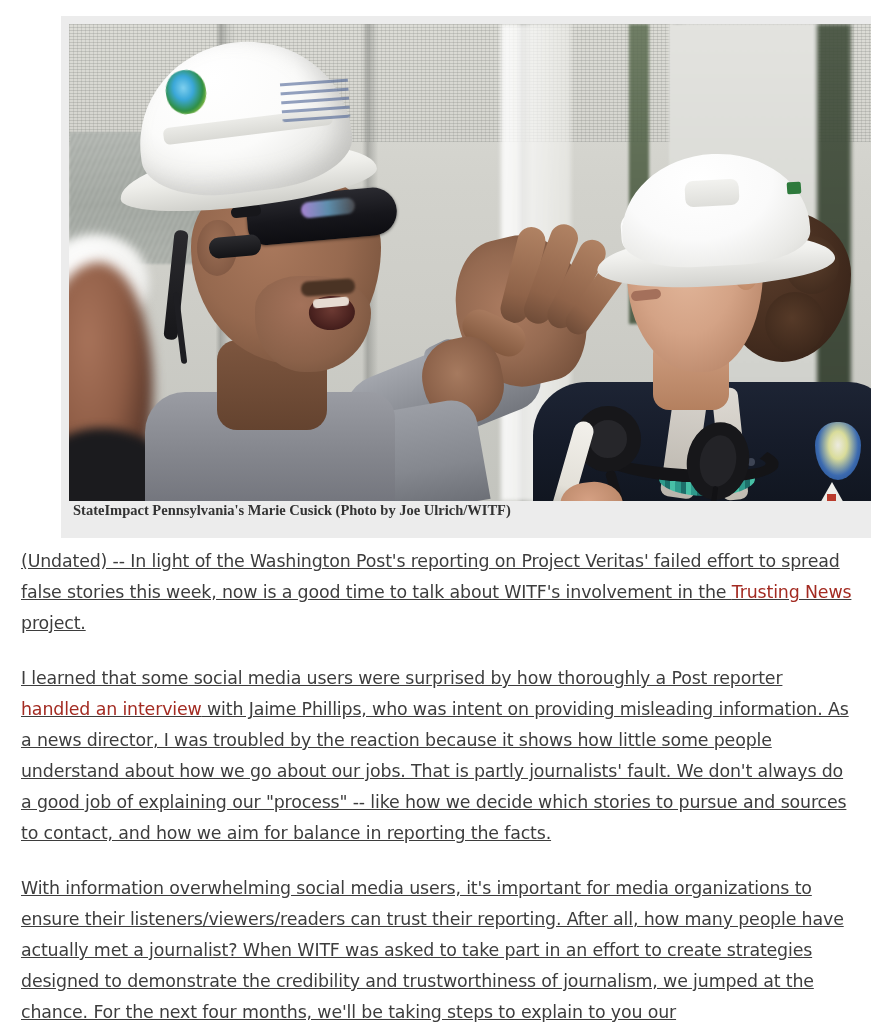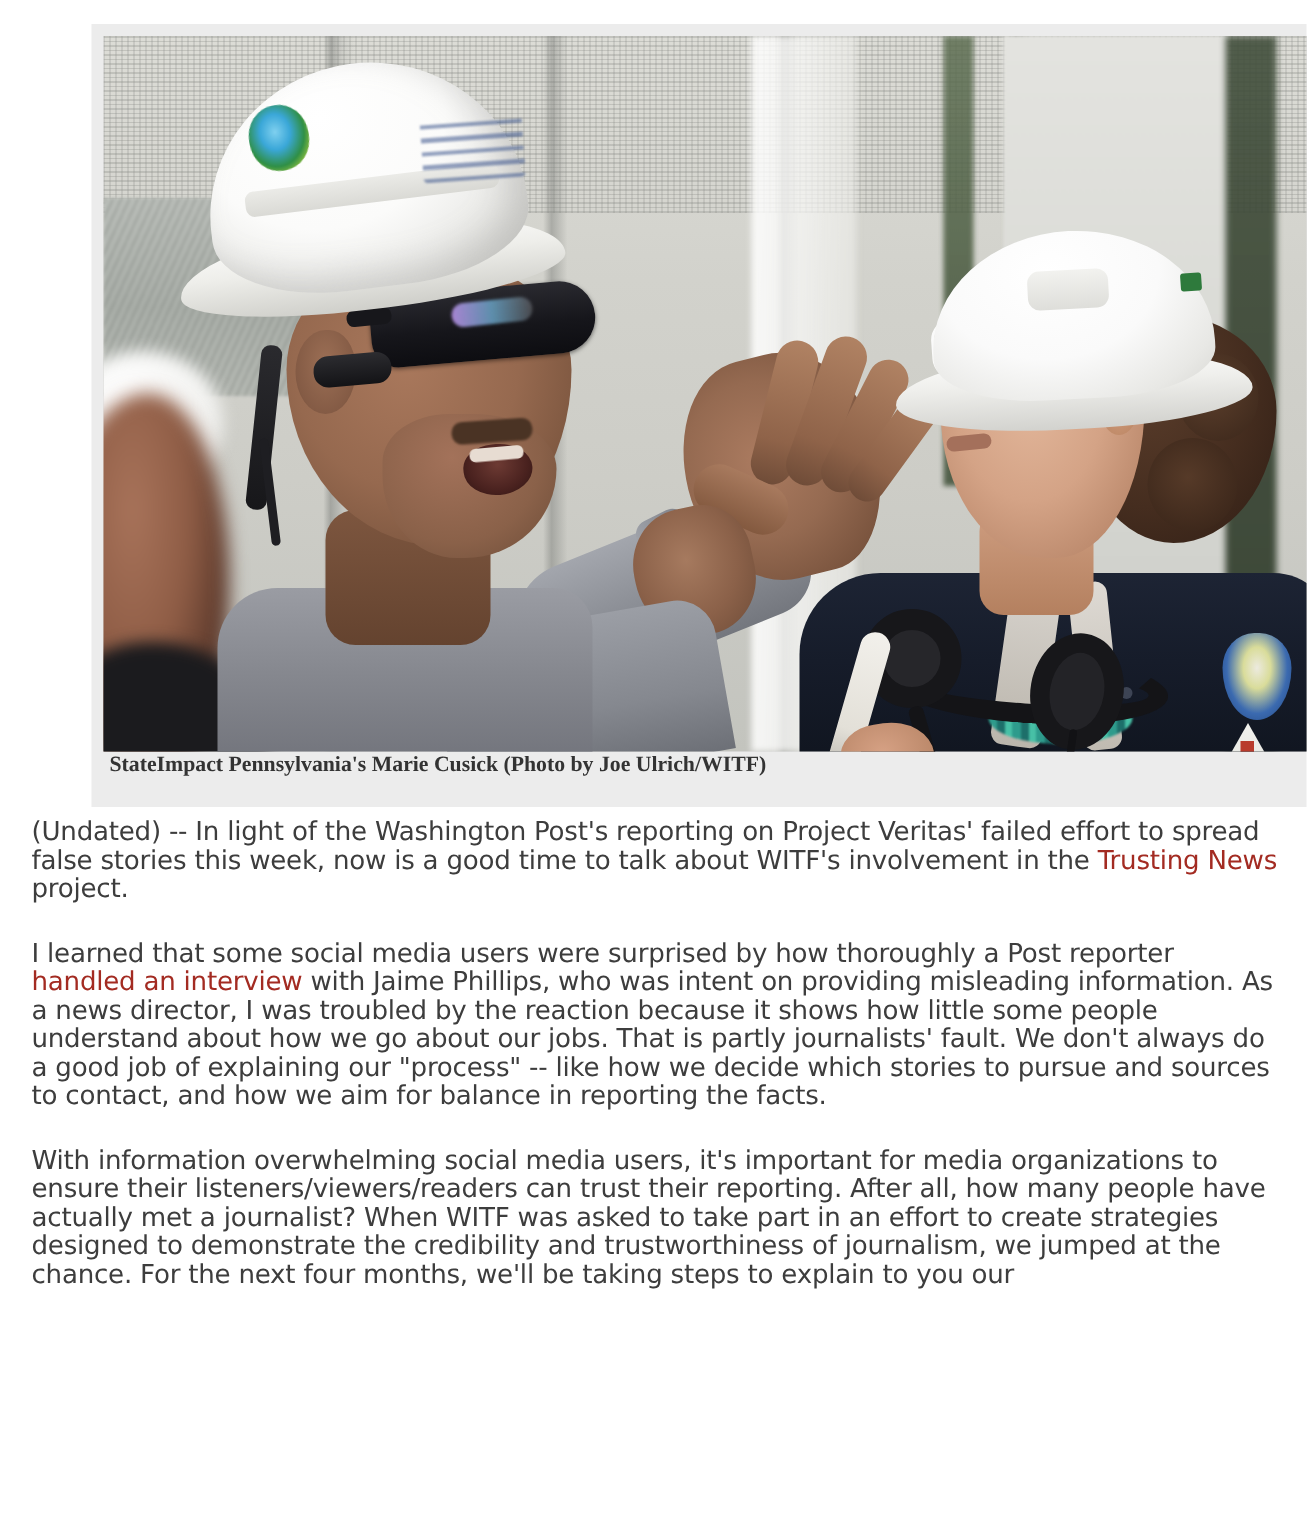--- a/index.html
+++ b/index.html
@@ -454,23 +454,24 @@
   .article {
     position: absolute;
     left: 21px;
     top: 546px;
     width: 838px;
   }
   .article p {
     margin: 0 6px 24px 0;
     font-family: "DejaVu Sans", "Liberation Sans", sans-serif;
     font-size: 17.4px;
-    line-height: 19px;
+    line-height: 31px;
     color: #3d3d3d;
     letter-spacing: -0.15px;
+    text-decoration: underline;
   }
   .article a {
     color: #a32b22;
     text-decoration: none;
   }
 </style>
 </head>
 <body>
 
 <div class="page">

